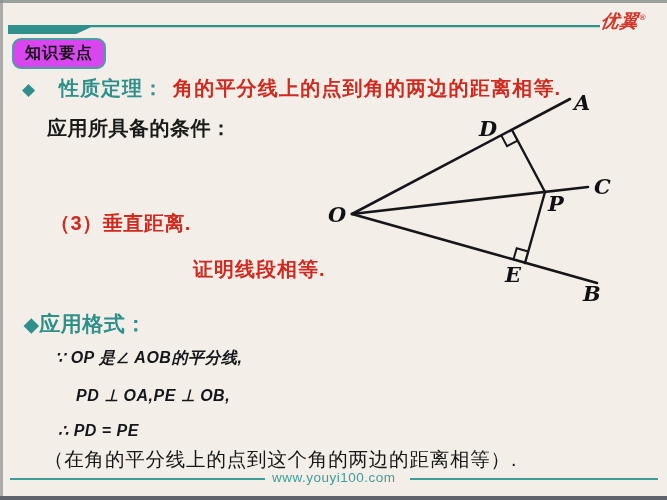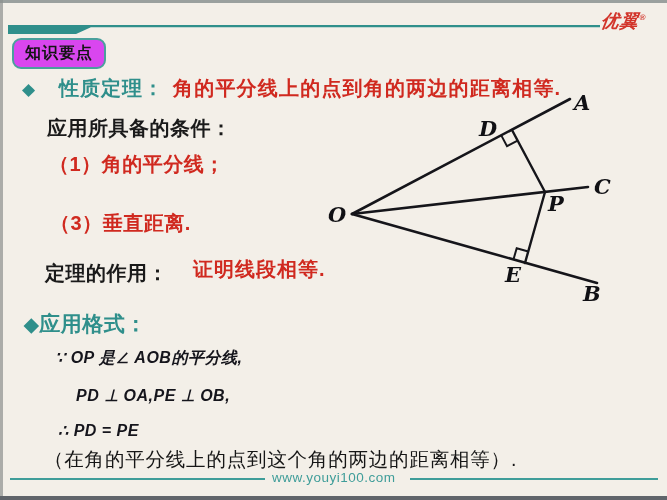--- a/index.html
+++ b/index.html
@@ -80,24 +80,22 @@
   <div class="abs band"></div>
   <div class="abs logo"><span>优翼</span><sup>®</sup></div>
 
   <div class="abs badge">知识要点</div>
 
   <span class="abs diamond d1">◆</span>
   <span class="abs theorem-label">性质定理：</span>
   <span class="abs cond-title">应用所具备的条件：</span>
 
   <span class="abs theorem-content">角的平分线上的点到角的两边的距离相等.</span>
-  <span class="abs cond c1"><span>（1）</span><span>角的平分线；</span></span>
   <span class="abs cond c3"><span>（3）</span><span>垂直距离.</span></span>
 
-  <span class="abs usage-label">定理的作用：</span>
   <span class="abs usage-content">证明线段相等.</span>
 
   <span class="abs format-title"><span class="diamond">◆</span><span>应用格式：</span></span>
 
   <span class="abs math m1">∵ OP 是∠ AOB的平分线,</span>
   <span class="abs math m2">PD ⊥ OA,PE ⊥ OB,</span>
   <span class="abs math m3">∴ PD = PE</span>
   <span class="abs m4">（在角的平分线上的点到这个角的两边的距离相等）.</span>
 
   <div class="abs frule frl"></div>

